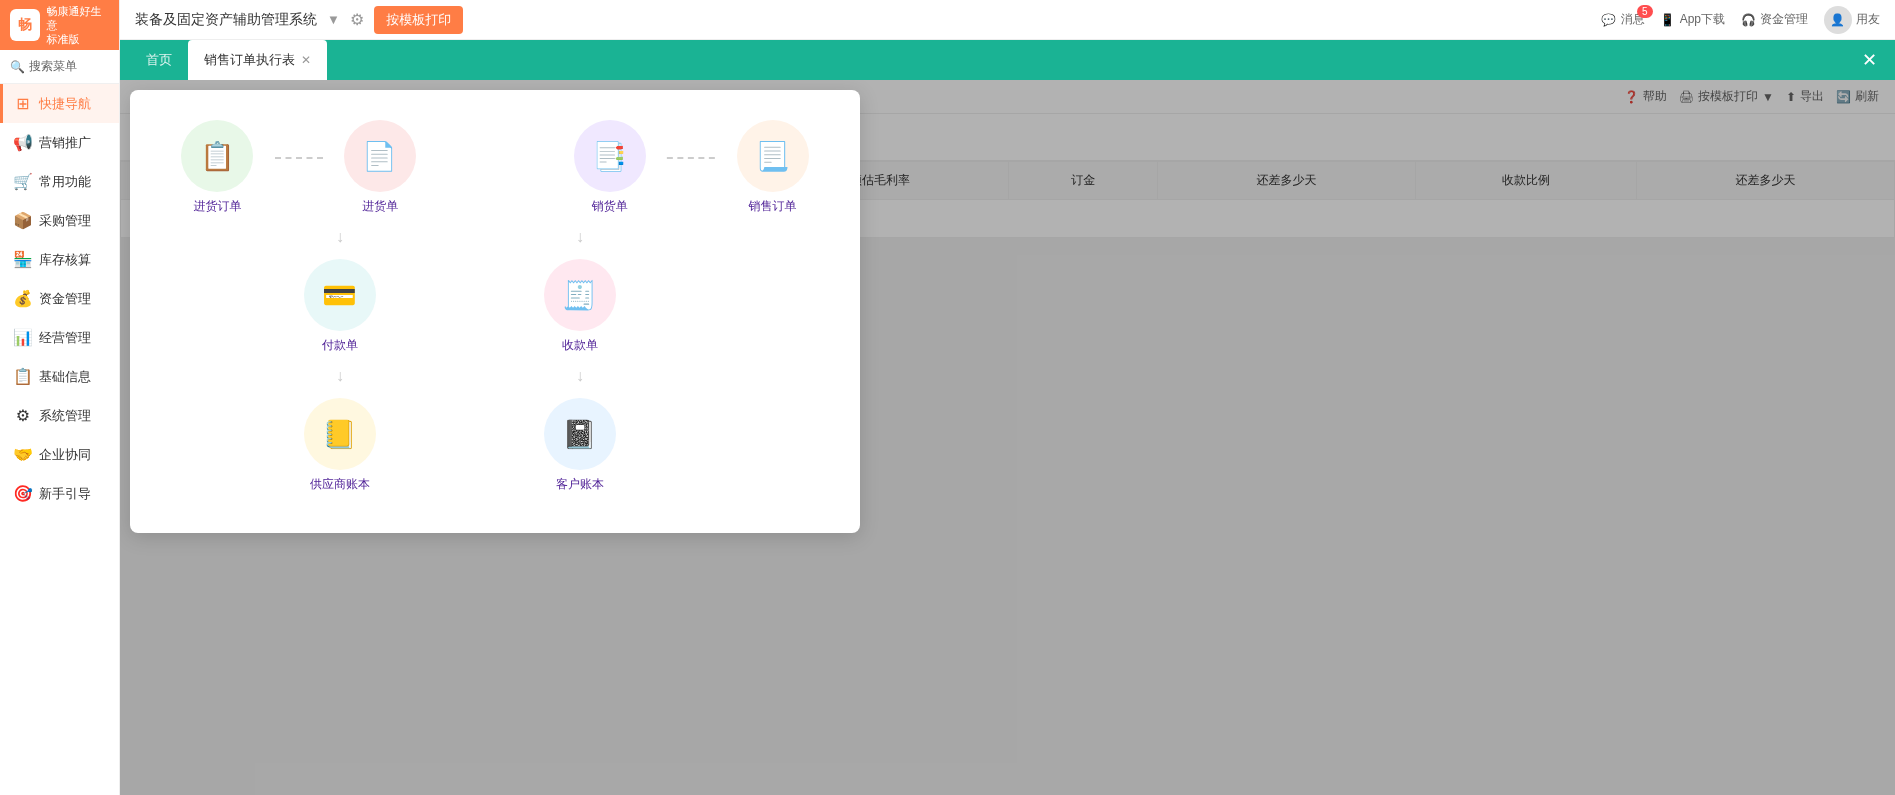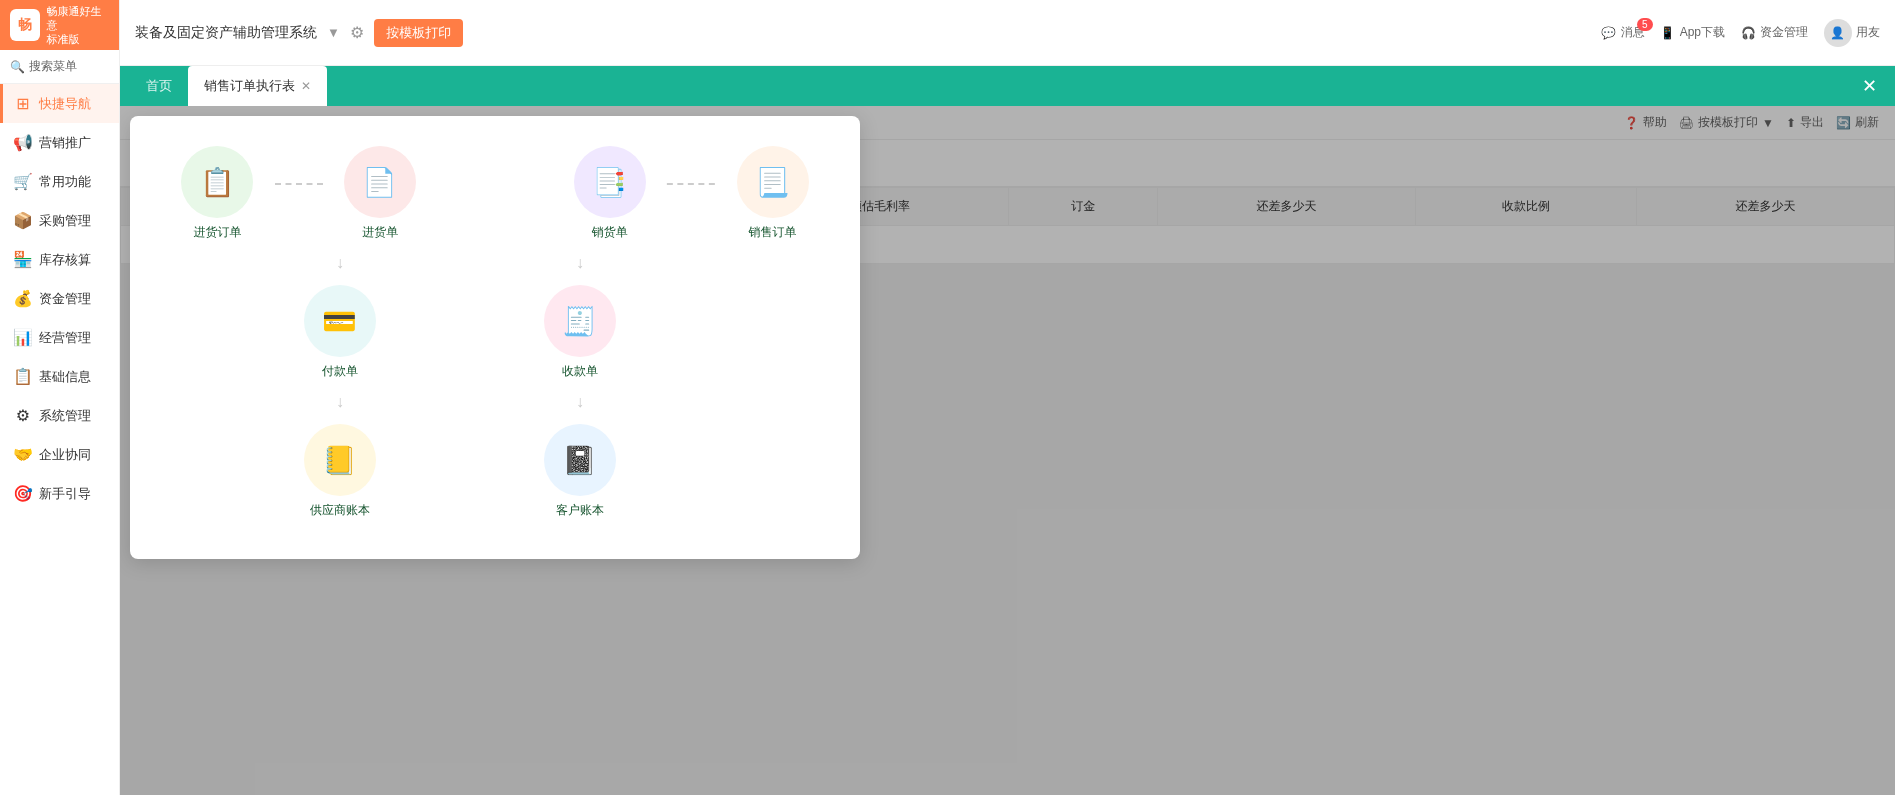--- a/index.html
+++ b/index.html
@@ -49,21 +49,21 @@
       border-left: 3px solid transparent;
     }
     .sidebar-item.active { background: #fff3ee; border-left-color: #ff7d45; color: #ff7d45; }
     .sidebar-item-icon { font-size: 16px; width: 20px; text-align: center; }
 
     
     .main { flex: 1; display: flex; flex-direction: column; overflow: hidden; }
 
     
     .top-header {
-      height: 66px;
+      height: 40px;
       background: #fff;
       border-bottom: 1px solid #eee;
       display: flex; align-items: center;
       padding: 0 15px;
       gap: 10px;
     }
     .system-title { font-size: 14px; color: #333; font-weight: 500; }
     .header-actions { margin-left: auto; display: flex; align-items: center; gap: 16px; }
     .header-action { display: flex; align-items: center; gap: 4px; color: #666; font-size: 12px; cursor: pointer; position: relative; }
     .badge {
@@ -233,21 +233,21 @@
     }
     .flow-circle.green { background: #e8f8e8; }
     .flow-circle.red { background: #fde8e8; }
     .flow-circle.purple { background: #f0e8ff; }
     .flow-circle.orange { background: #fff3e8; }
     .flow-circle.teal { background: #e8f8f8; }
     .flow-circle.pink { background: #ffe8f0; }
     .flow-circle.amber { background: #fff8e0; }
     .flow-circle.lightblue { background: #e8f4ff; }
 
-    .flow-label { font-size: 12px; color: #14532d; text-align: center; }
+    .flow-label { font-size: 12px; color: #4c1d95; text-align: center; }
     .flow-arrow-down {
       color: #ccc;
       font-size: 16px;
       text-align: center;
       line-height: 1;
       margin: 4px 0;
     }
     .flow-dashed {
       border-top: 2px dashed #ccc;
       width: 50px;

